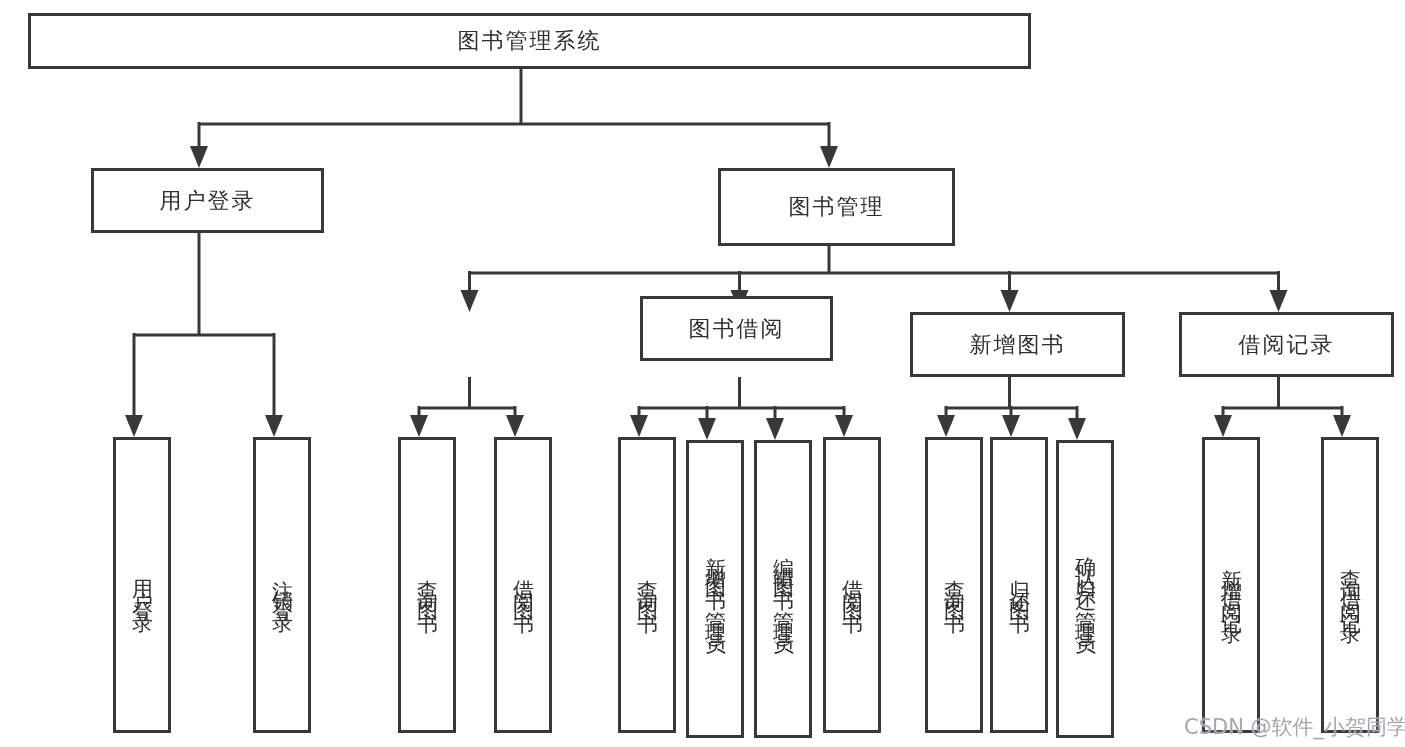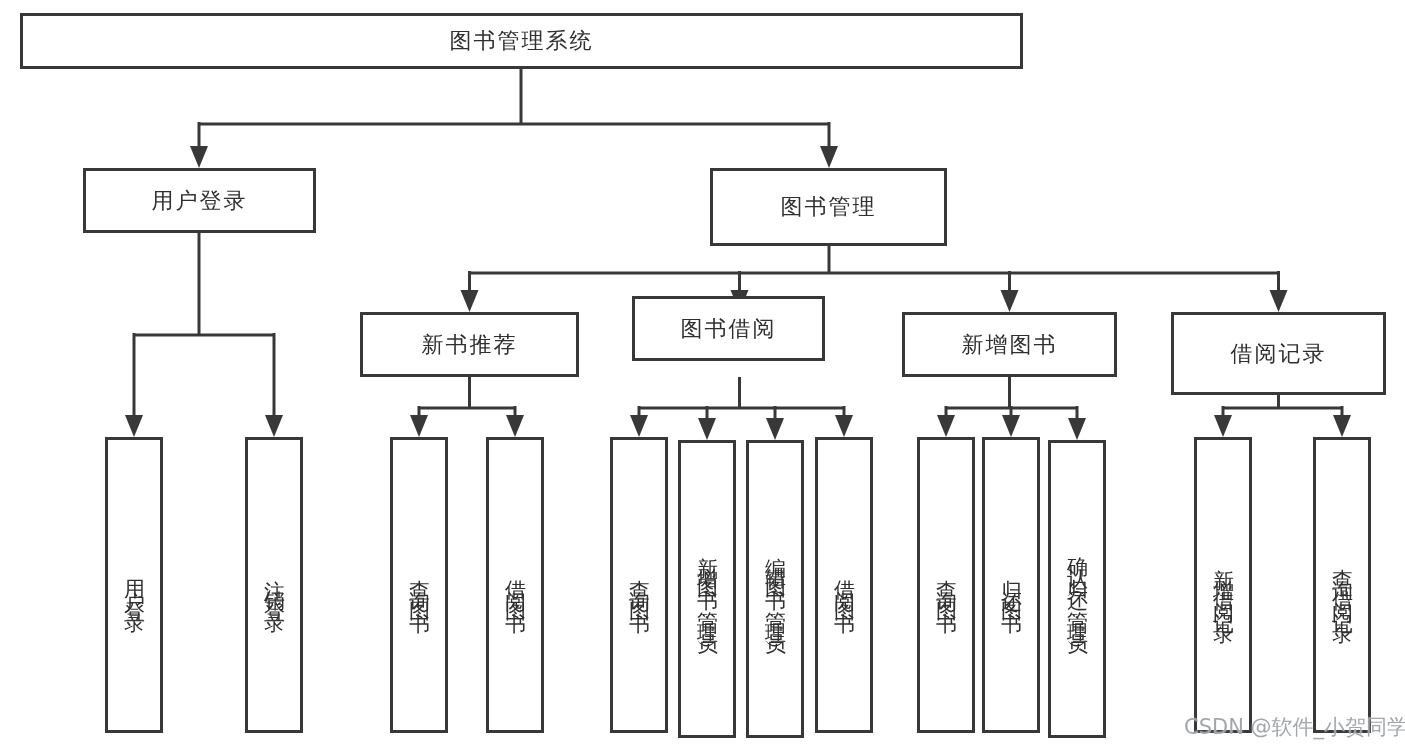--- a/index.html
+++ b/index.html
@@ -20,20 +20,21 @@
   .node {
     position: absolute;
     box-sizing: border-box;
     background: #ffffff;
     border: 3px solid #383838;
     display: flex;
     align-items: center;
     justify-content: center;
     z-index: 2;
     color: #2f2f2f;
+    margin-left: 8px;
   }
   .h-label {
     font-size: 22px;
     line-height: 1;
     letter-spacing: 2px;
     white-space: nowrap;
   }
   .v-label {
     writing-mode: vertical-rl;
     text-orientation: mixed;
@@ -134,30 +135,27 @@
     <span class="h-label">图书管理系统</span>
   </div>
 
   <div class="node" style="left:83px; top:168px; width:233px; height:65px">
     <span class="h-label">用户登录</span>
   </div>
   <div class="node" style="left:710px; top:168px; width:237px; height:78px">
     <span class="h-label">图书管理</span>
   </div>
 
-  <div class="node" style="left:360px; top:312px; width:219px; height:65px">
-    <span class="h-label">新书推荐</span>
-  </div>
   <div class="node" style="left:632px; top:296px; width:193px; height:65px">
     <span class="h-label">图书借阅</span>
   </div>
   <div class="node" style="left:902px; top:312px; width:215px; height:65px">
     <span class="h-label">新增图书</span>
   </div>
-  <div class="node" style="left:1171px; top:312px; width:215px; height:83px">
+  <div class="node" style="left:1171px; top:312px; width:215px; height:65px">
     <span class="h-label">借阅记录</span>
   </div>
 
   <div class="node" style="left:105px; top:437px; width:58px; height:296px">
     <span class="v-label">用户登录</span>
   </div>
   <div class="node" style="left:245px; top:437px; width:58px; height:296px">
     <span class="v-label">注销登录</span>
   </div>
 

